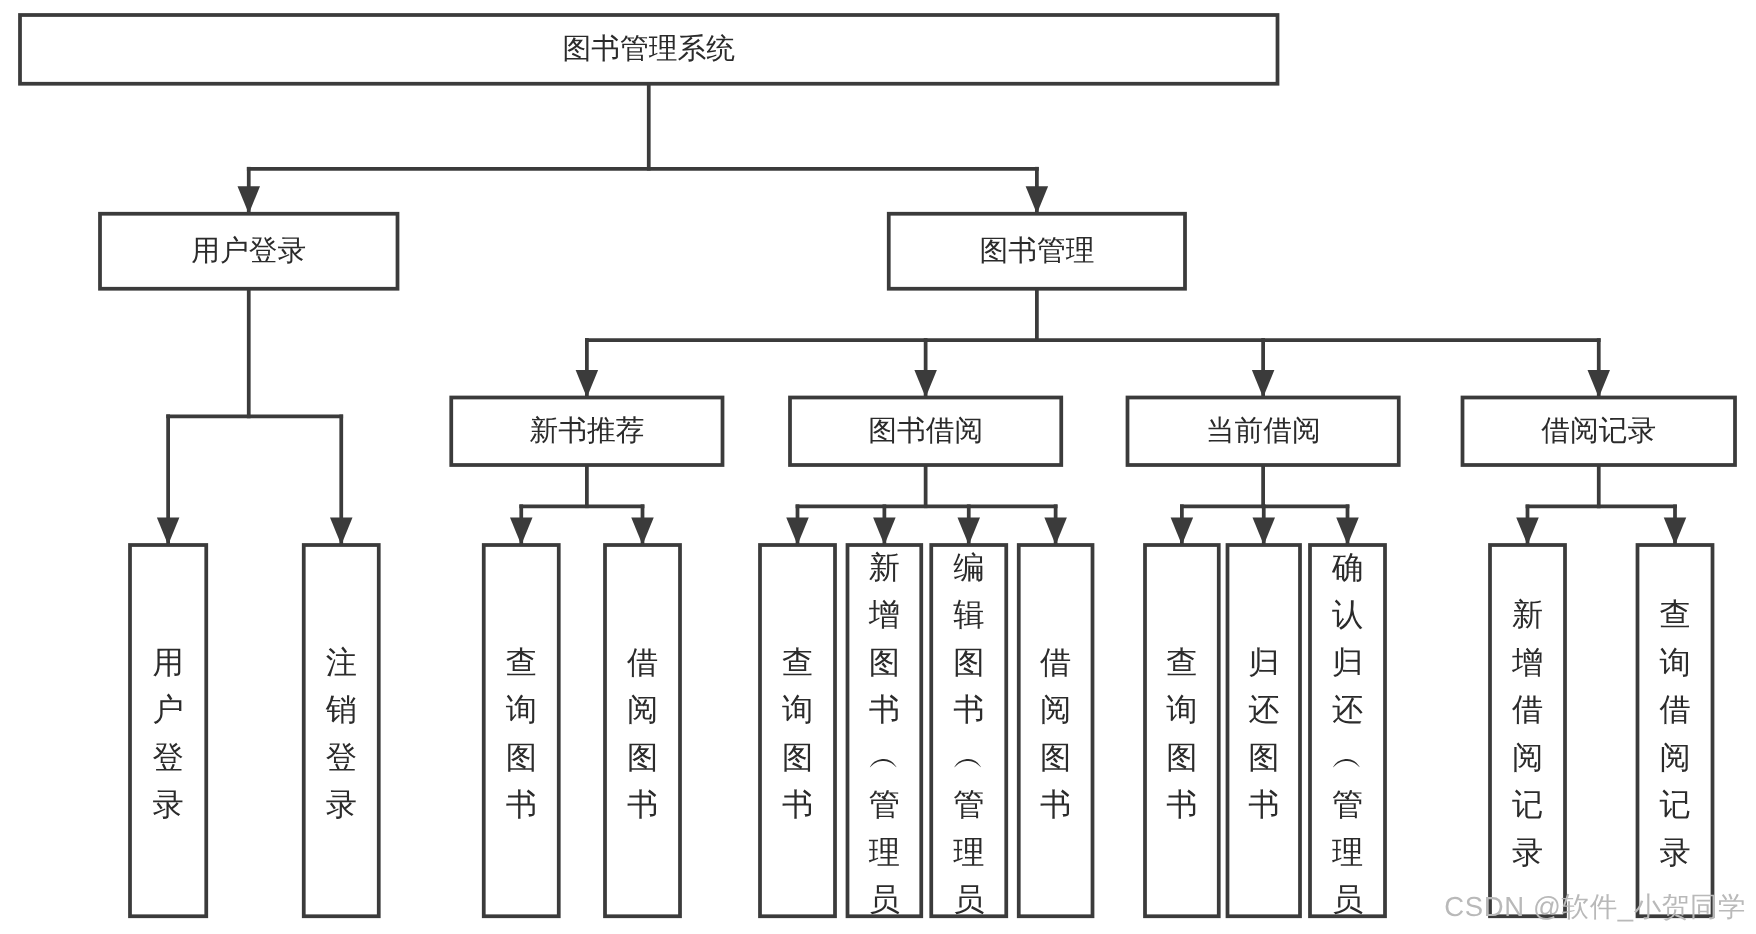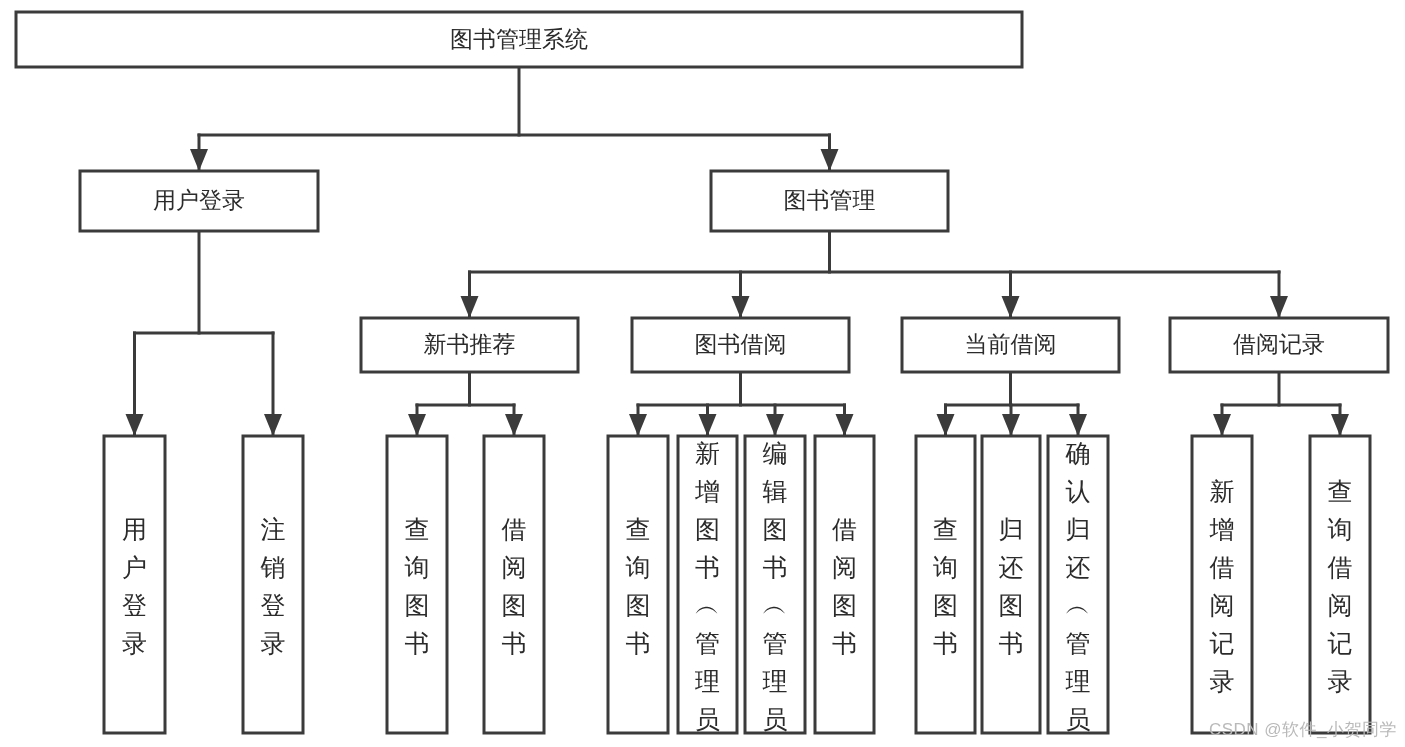--- a/index.html
+++ b/index.html
@@ -52,21 +52,21 @@
   }
   .arrow-head {
     fill: #3b3b3b;
     stroke: none;
   }
   .watermark {
     position: absolute;
     right: 8px;
     bottom: 6px;
     font-family: "Liberation Sans", "DejaVu Sans", sans-serif;
-    font-size: 17px;
+    font-size: 22px;
     color: #b9b9b9;
     letter-spacing: 0.5px;
     white-space: nowrap;
     user-select: none;
     text-align: right;
   }
 </style>
 </head>
 <body>
 

